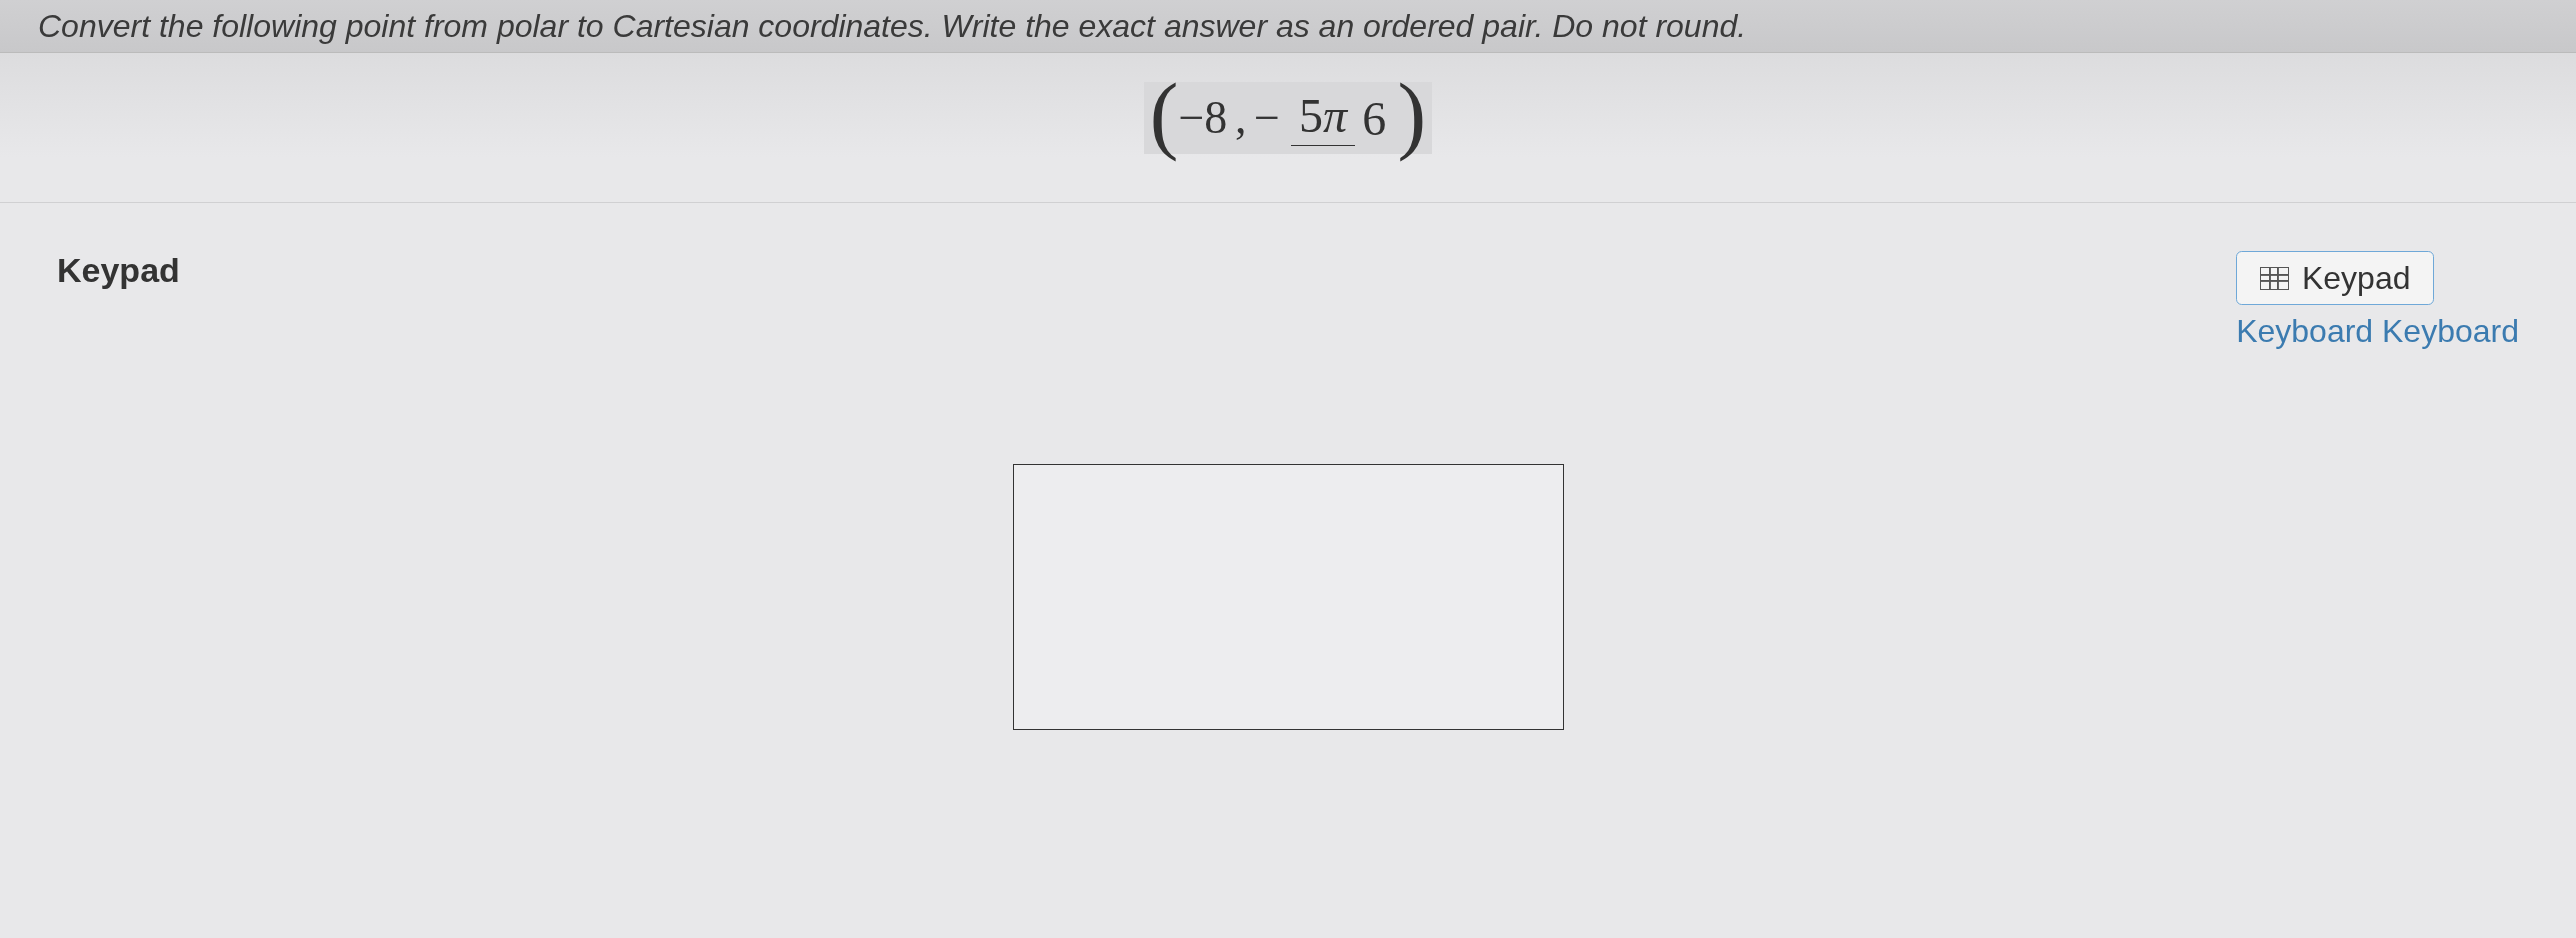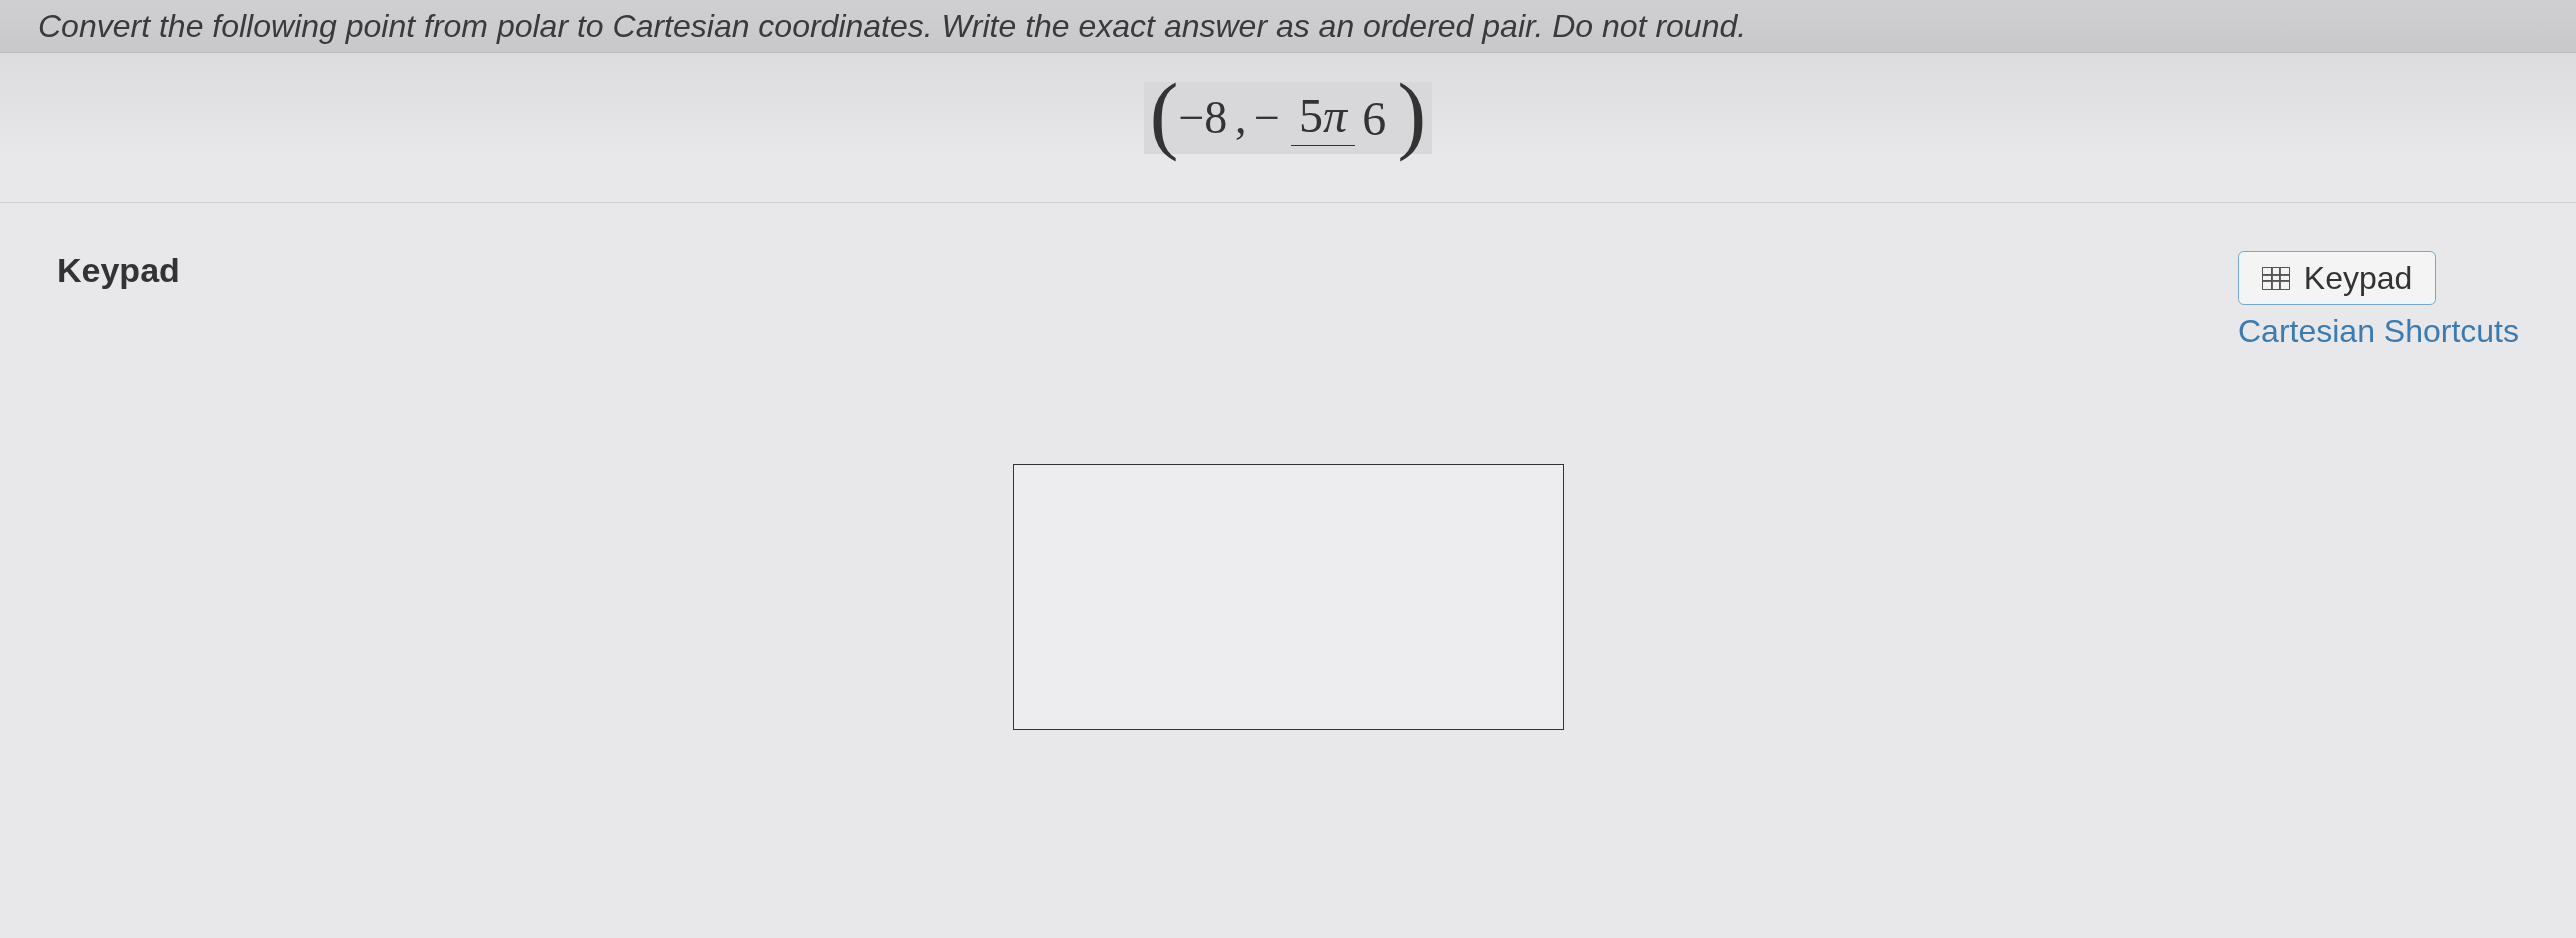--- a/index.html
+++ b/index.html
@@ -179,21 +179,21 @@
 </div>
 
 <div class="answer-section">
   <div class="answer-header">
     <div class="answer-label">Keypad</div>
     <div class="right-controls">
       <button class="keypad-button">
         <span class="keypad-icon"></span>
         <span>Keypad</span>
       </button>
-      <span class="shortcuts-link">Cartesian Shortcuts</span>
+      <span class="shortcuts-link">Keyboard Keyboard</span>
     </div>
   </div>
 
   <div class="input-area">
     <textarea class="answer-input" value="" style=""></textarea>
   </div>
 </div>
 
 
 </body></html>

